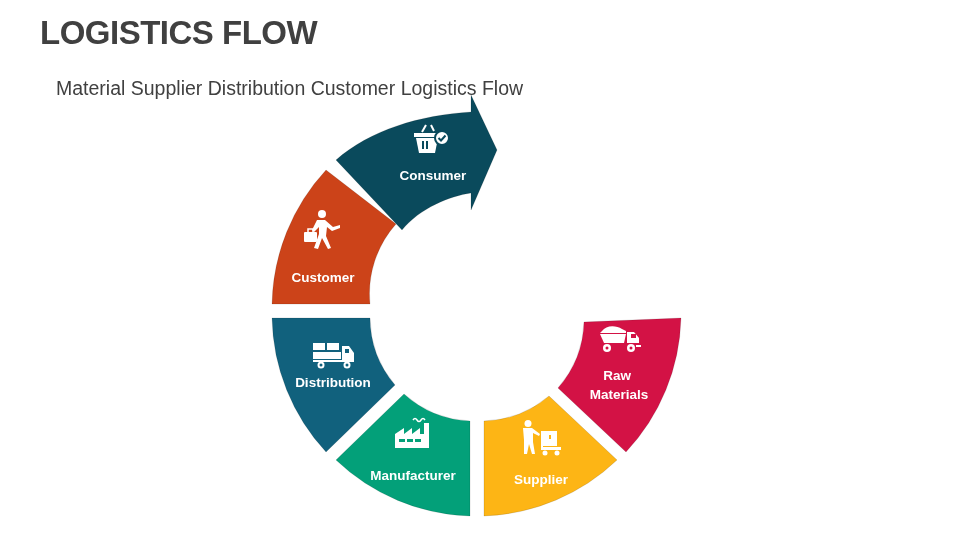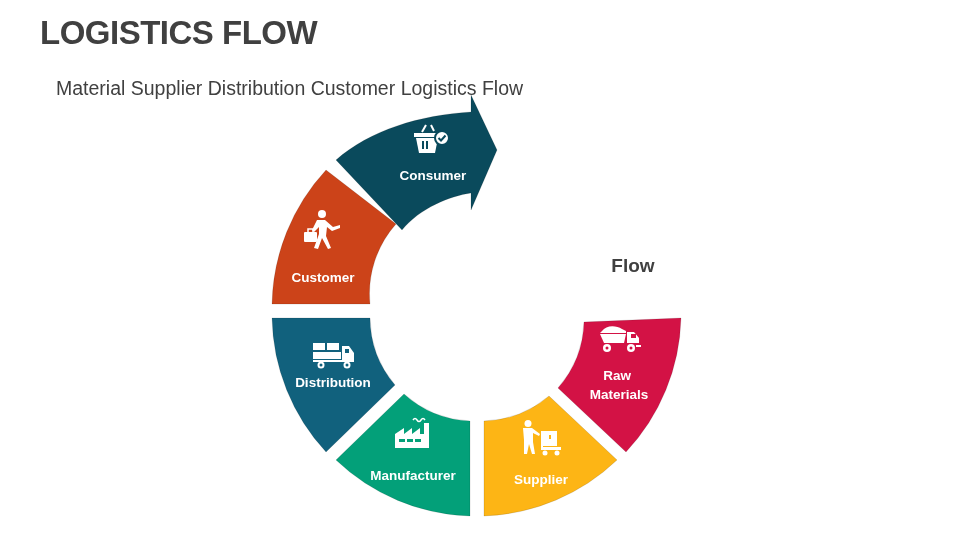--- a/index.html
+++ b/index.html
@@ -26,21 +26,20 @@
     font-family: "Liberation Sans", "DejaVu Sans", sans-serif;
   }
 </style>
 </head>
 <body>
 
 <h1 class="title">LOGISTICS FLOW</h1>
 <p class="subtitle">Material Supplier Distribution Customer Logistics Flow</p>
 
 <div class="side-label">
-  <span>Flow</span>
 </div>
 
 <svg class="diagram" width="960" height="540" viewBox="0 0 960 540">
 
   <g>
     <path class="seg-shape" d="M 681 318 A 203 203 0 0 1 626 452 L 558 388 A 105 105 0 0 0 584 322 Z" fill="#D31245" stroke="rgba(0,0,0,0.12)" stroke-width="1"></path>
     <g transform="translate(600,325)" fill="#fff">
       <path d="M2 6 C6 0 16 0 22 4 L26 6 L26 8 L0 8 Z"></path>
       <path d="M0 9 L26 9 L24 18 L4 18 Z"></path>
       <path d="M27 7 L34 7 L39 13 L39 18 L27 18 Z"></path>

